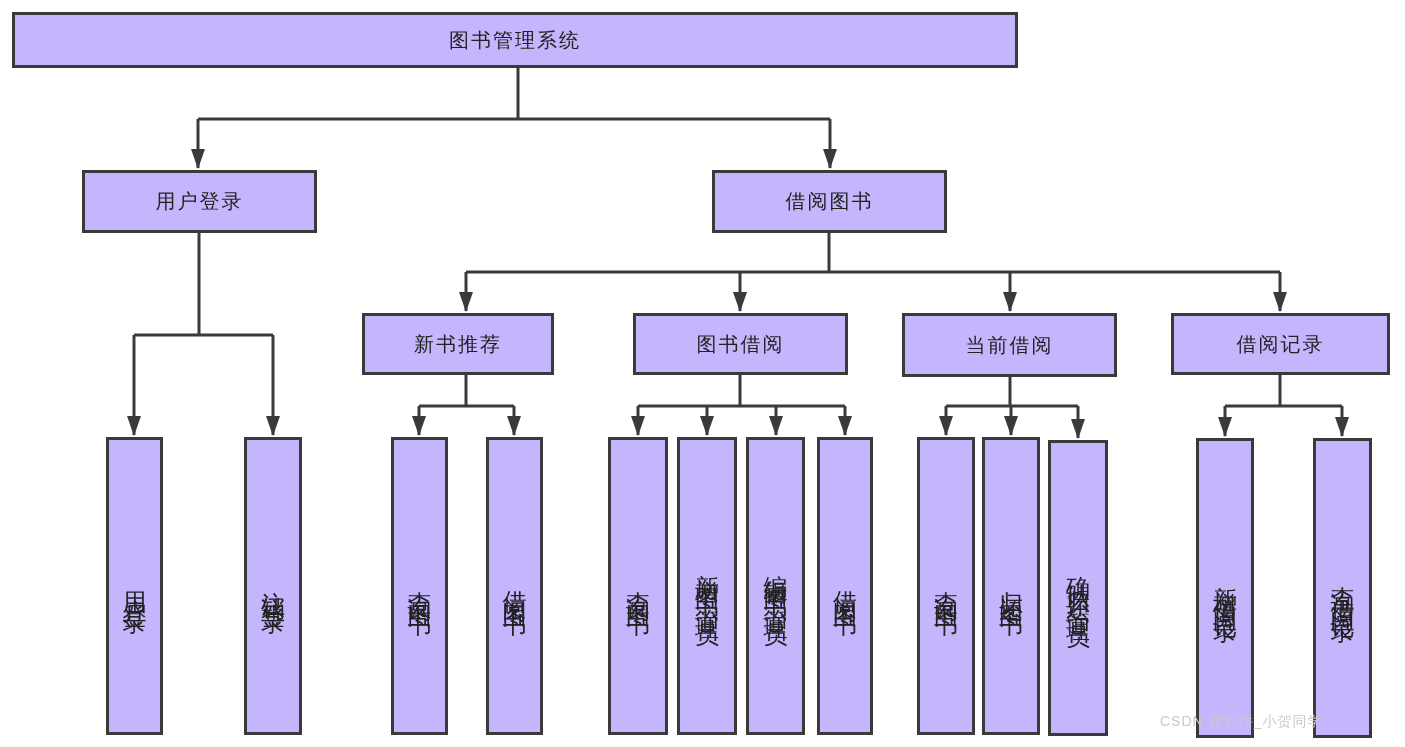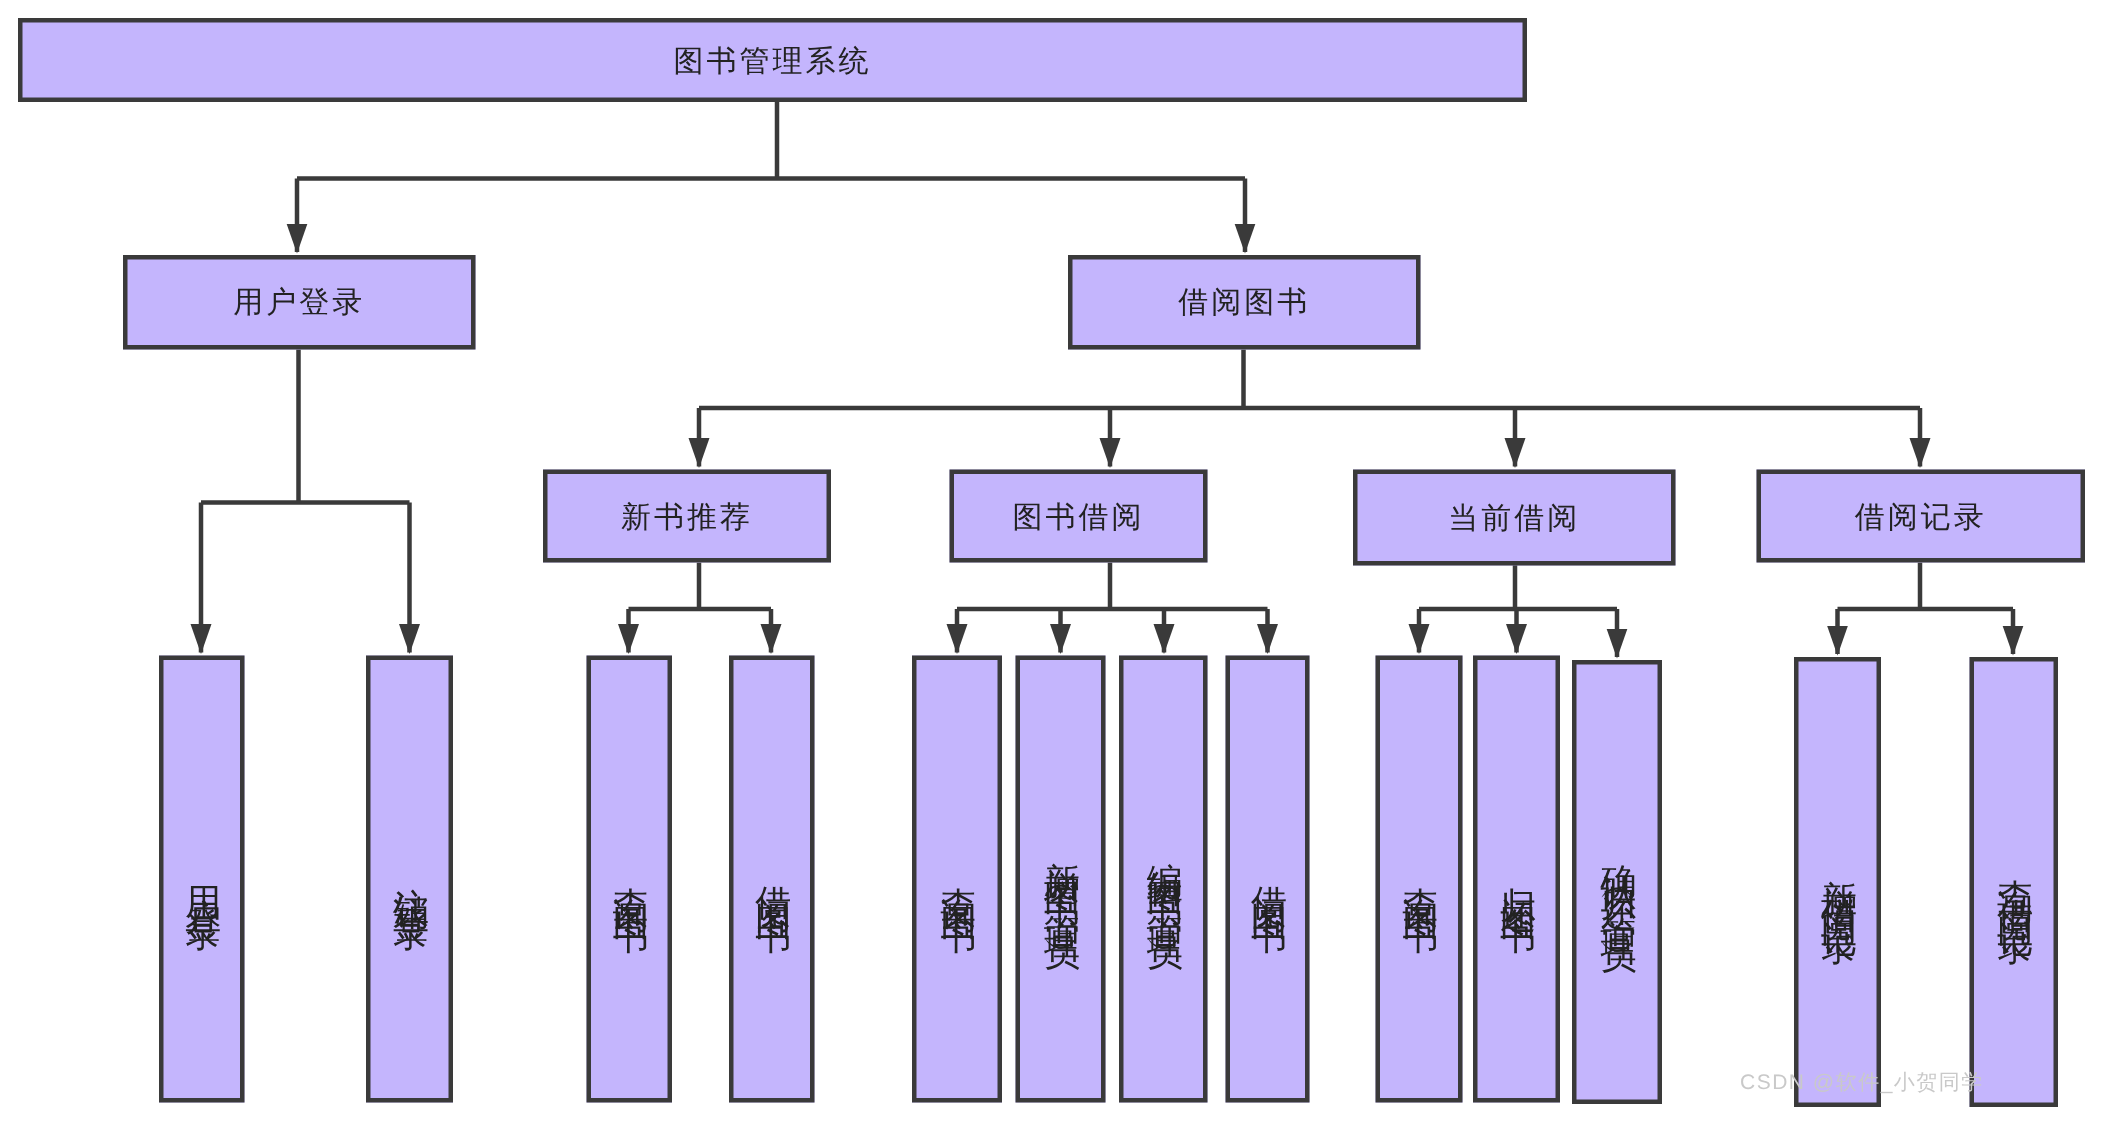--- a/index.html
+++ b/index.html
@@ -90,21 +90,21 @@
   <div class="layer nodes">
 
     <div class="box h" style="left:12px;top:12px;width:1006px;height:56px">图书管理系统</div>
 
     <div class="box h" style="left:82px;top:170px;width:235px;height:63px">用户登录</div>
 
     <div class="box h" style="left:712px;top:170px;width:235px;height:63px">借阅图书</div>
 
     <div class="box h" style="left:362px;top:313px;width:192px;height:62px">新书推荐</div>
 
-    <div class="box h" style="left:633px;top:313px;width:172px;height:62px">图书借阅</div>
+    <div class="box h" style="left:633px;top:313px;width:215px;height:62px">图书借阅</div>
 
     <div class="box h" style="left:902px;top:313px;width:215px;height:64px">当前借阅</div>
 
     <div class="box h" style="left:1171px;top:313px;width:219px;height:62px">借阅记录</div>
 
     <div class="box v" style="left:106px;top:437px;width:57px;height:298px">
       <span class="vtext">用户登录</span>
     </div>
     <div class="box v" style="left:244px;top:437px;width:58px;height:298px">
       <span class="vtext">注销登录</span>

